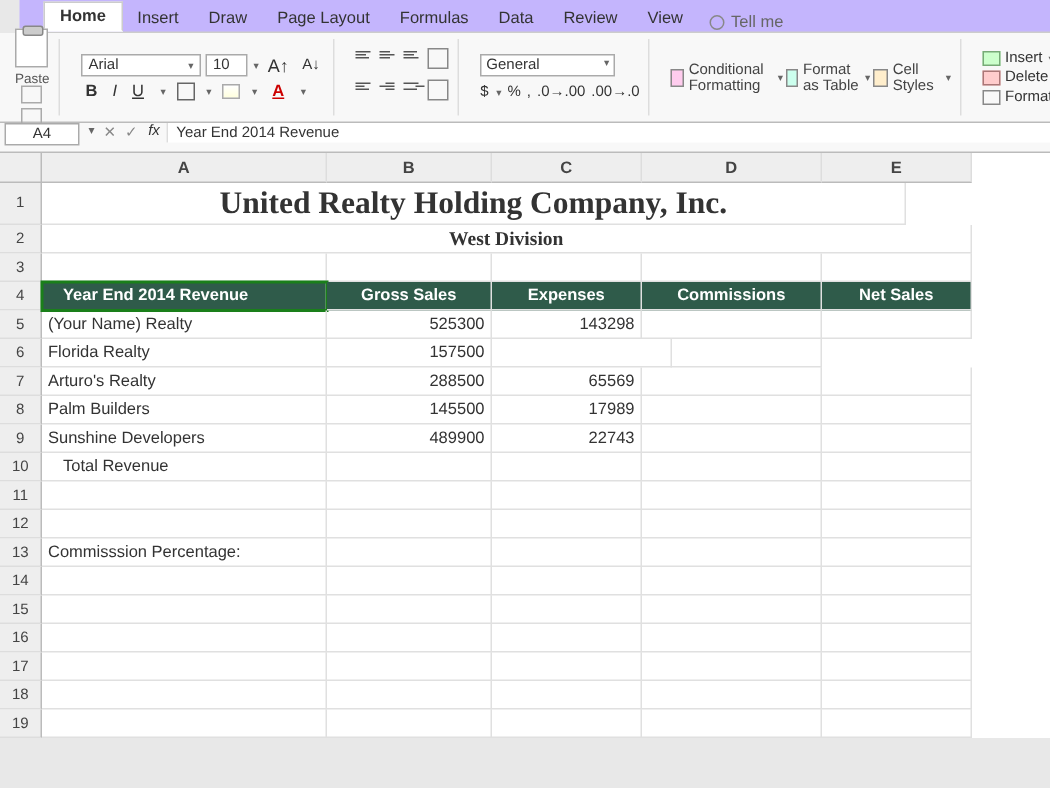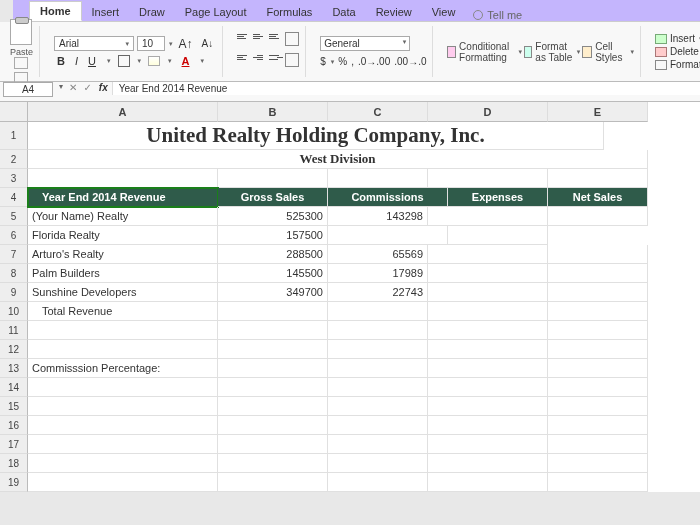--- a/index.html
+++ b/index.html
@@ -51,21 +51,21 @@
   .cg-row{display:flex;align-items:center;gap:3px;}
   .cg-ic{width:12px;height:10px;border:1px solid #7a7;background:#cfc;}
   .cg-ic2{width:12px;height:10px;border:1px solid #a77;background:#fcc;}
   .cg-ic3{width:12px;height:10px;border:1px solid #888;}
   
   .namebox-row{display:flex;align-items:flex-start;background:#f8f8f8;border-bottom:1px solid #bbb;height:20px;}
   .namebox{width:50px;border:1px solid #aaa;background:#fff;padding:1px 4px;font-size:10px;margin:0 3px;text-align:center;}
   .nb-arrow{font-size:8px;color:#666;padding:0 3px;}
   .fx-x{color:#888;padding:0 3px;font-size:10px;}
   .fx-chk{color:#888;padding:0 3px;font-size:10px;}
-  .fx{font-style:italic;font-weight:bold;padding:0 4px;font-size:10px;}
+  .fx{font-style:italic;font-weight:normal;padding:0 4px;font-size:10px;}
   .formula-bar{flex:1;padding:1px 6px;font-size:10px;background:#fff;border-left:1px solid #ddd;}
   
   .sheet{display:flex;flex:1;background:#fff;}
   .rowhdrs{display:flex;flex-direction:column;background:#eee;}
   .corner{width:28px;height:20px;background:#eee;border-right:1px solid #bbb;border-bottom:1px solid #bbb;}
   .rh{width:28px;height:19px;background:#eee;border-right:1px solid #bbb;border-bottom:1px solid #ddd;display:flex;align-items:center;justify-content:center;font-size:10px;color:#444;}
   .rh.tall{height:28px;}
   
   .grid{flex:1;display:flex;flex-direction:column;}
   .colhdrs{display:flex;height:20px;}
@@ -276,22 +276,22 @@
     <div class="row">
         <div class="cell cA"></div>
         <div class="cell cB"></div>
         <div class="cell cC"></div>
         <div class="cell cD"></div>
         <div class="cell cE"></div>
       </div>
     <div class="row hdr-row">
       <div class="cell cA active-cell indent">Year End 2014 Revenue</div>
       <div class="cell cB" style="justify-content:center">Gross Sales</div>
+      <div class="cell cC" style="justify-content:center">Expenses</div>
       <div class="cell cD" style="justify-content:center">Commissions</div>
-      <div class="cell cC" style="justify-content:center">Expenses</div>
       <div class="cell cE" style="justify-content:center">Net Sales</div>
     </div>
     <div class="row">
         <div class="cell cA">(Your Name) Realty</div>
         <div class="cell cB num">525300</div>
         <div class="cell cC num">143298</div>
         <div class="cell cD"></div>
         <div class="cell cE"></div>
       </div>
     <div class="row">
@@ -309,21 +309,21 @@
       </div>
     <div class="row">
         <div class="cell cA">Palm Builders</div>
         <div class="cell cB num">145500</div>
         <div class="cell cC num">17989</div>
         <div class="cell cD"></div>
         <div class="cell cE"></div>
       </div>
     <div class="row">
         <div class="cell cA">Sunshine Developers</div>
-        <div class="cell cB num">349700</div>
+        <div class="cell cB num">489900</div>
         <div class="cell cC num">22743</div>
         <div class="cell cD"></div>
         <div class="cell cE"></div>
       </div>
     <div class="row">
         <div class="cell cA bold indent">Total Revenue</div>
         <div class="cell cB"></div>
         <div class="cell cC"></div>
         <div class="cell cD"></div>
         <div class="cell cE"></div>

